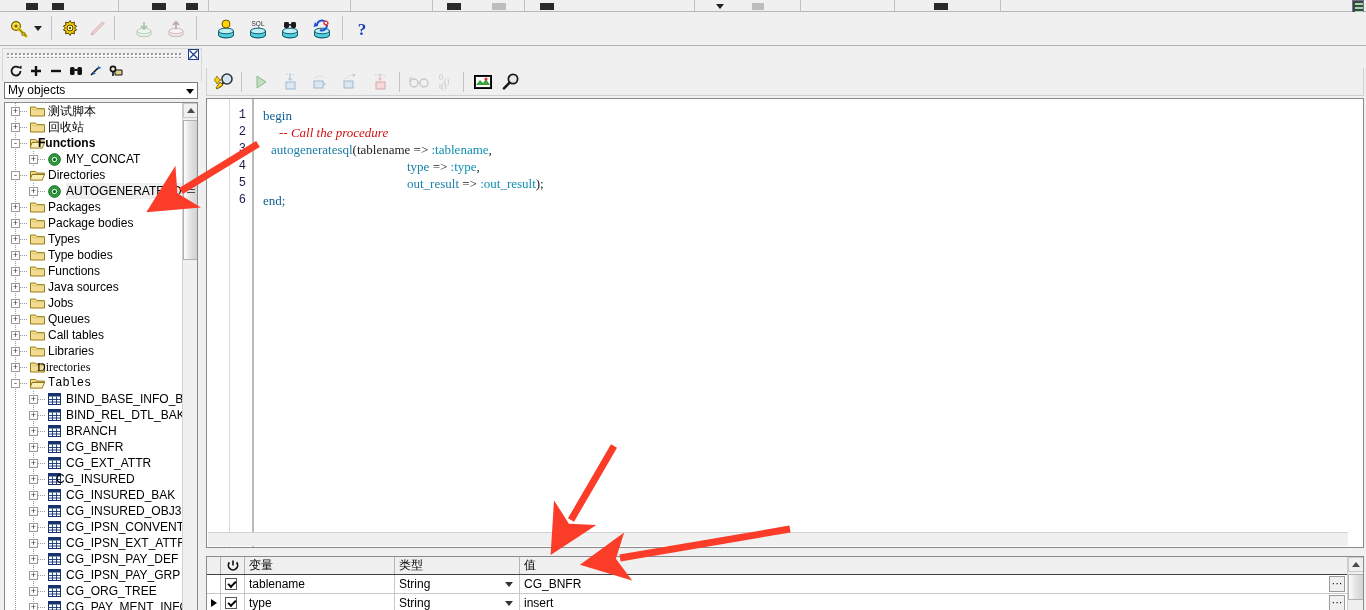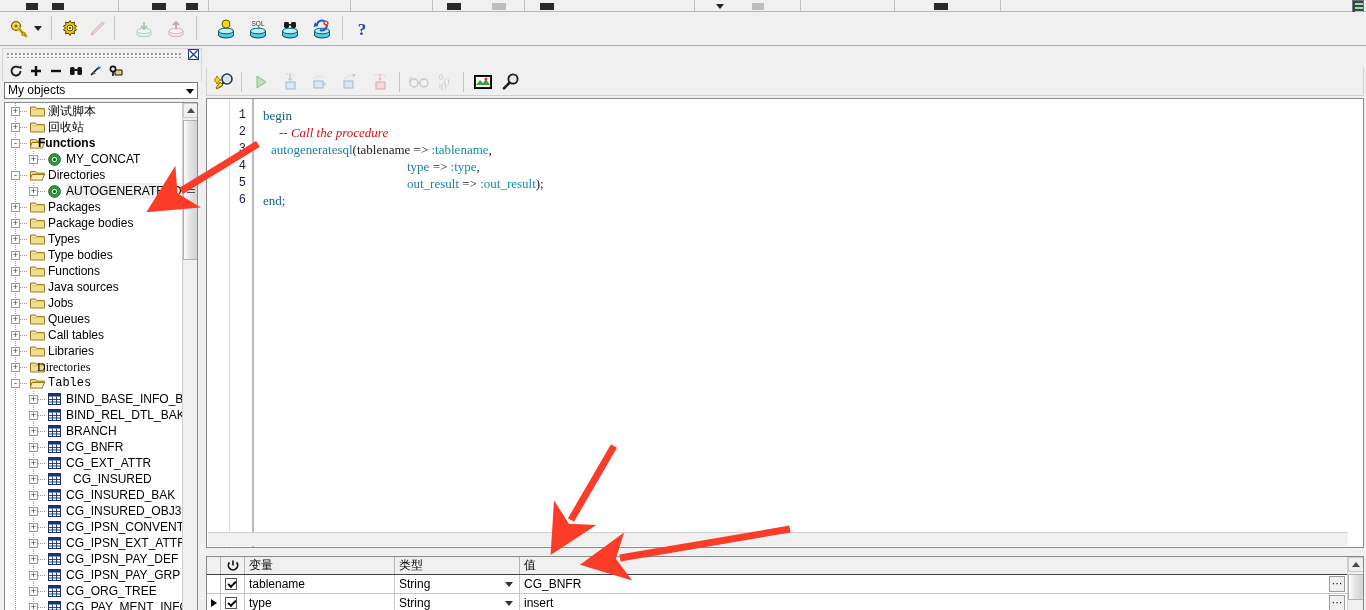--- a/index.html
+++ b/index.html
@@ -699,21 +699,21 @@
           <div class="trow" style="top: 368px; position: absolute; left: 0px; width: 178px;">
             <div class="vdot" style="left: 10px;"></div>
             <div class="vdot" style="left: 28px;"></div>
             <div class="hdot" style="left: 33px; width: 7px;"></div>
             <div class="exp" style="left: 24px;">+</div>
             <span style="position: absolute; left: 43px; top: 2px;"><svg width="13" height="12" viewBox="0 0 13 12">
                 <rect x="0.5" y="0.5" width="12" height="11" fill="#fff" stroke="#16326e" stroke-width="1"></rect>
                 <rect x="0.5" y="0.5" width="12" height="3" fill="#16326e"></rect>
                 <path d="M4.5 3.5 v8 M8.5 3.5 v8 M0.5 6.5 h12 M0.5 9 h12" stroke="#16326e" stroke-width="0.9"></path>
               </svg></span>
-            <span class="lbl" style="left: 68px;">CG_INSURED</span>
+            <span class="lbl" style="left: 51px;">CG_INSURED</span>
           </div>
           <div class="trow" style="top: 384px; position: absolute; left: 0px; width: 178px;">
             <div class="vdot" style="left: 10px;"></div>
             <div class="vdot" style="left: 28px;"></div>
             <div class="hdot" style="left: 33px; width: 7px;"></div>
             <div class="exp" style="left: 24px;">+</div>
             <span style="position: absolute; left: 43px; top: 2px;"><svg width="13" height="12" viewBox="0 0 13 12">
                 <rect x="0.5" y="0.5" width="12" height="11" fill="#fff" stroke="#16326e" stroke-width="1"></rect>
                 <rect x="0.5" y="0.5" width="12" height="3" fill="#16326e"></rect>
                 <path d="M4.5 3.5 v8 M8.5 3.5 v8 M0.5 6.5 h12 M0.5 9 h12" stroke="#16326e" stroke-width="0.9"></path>

